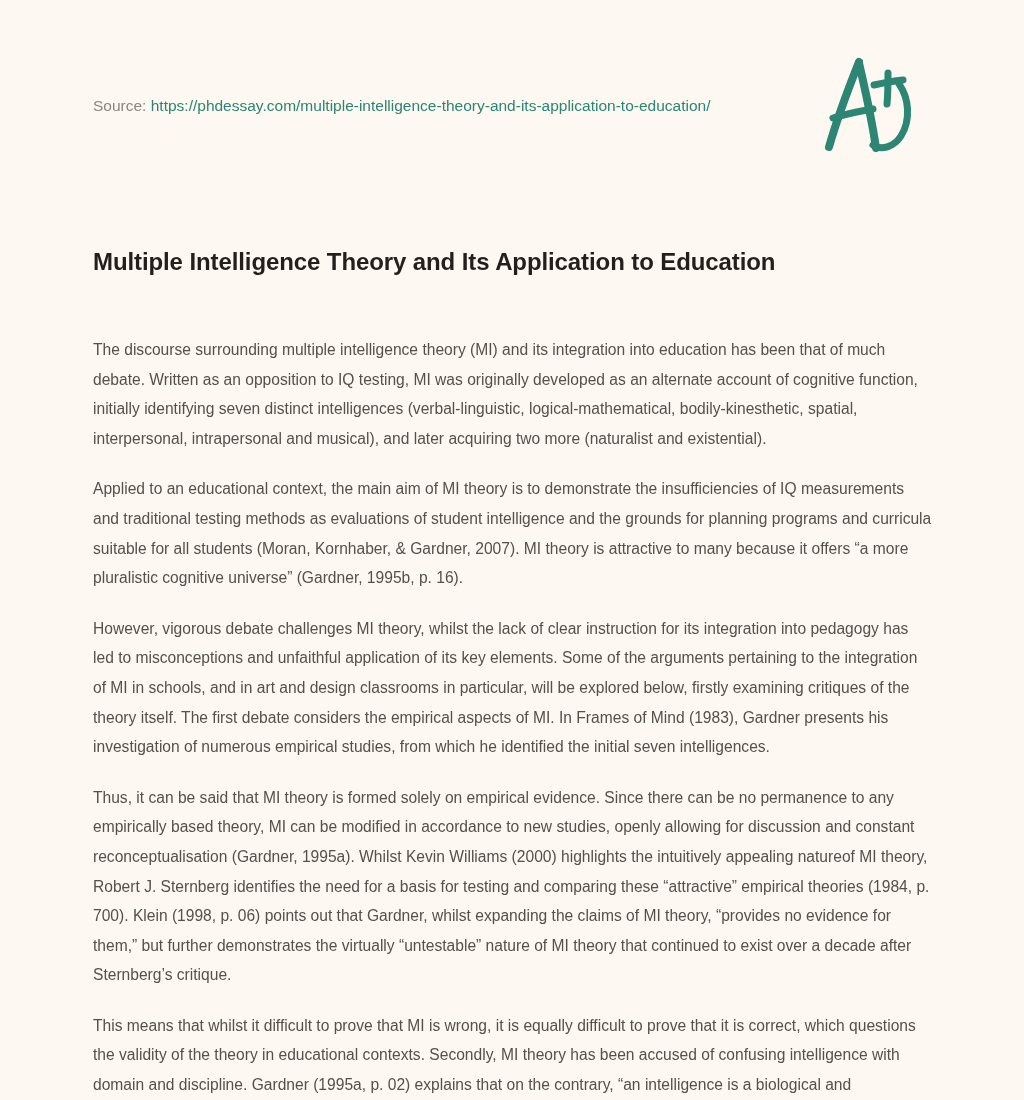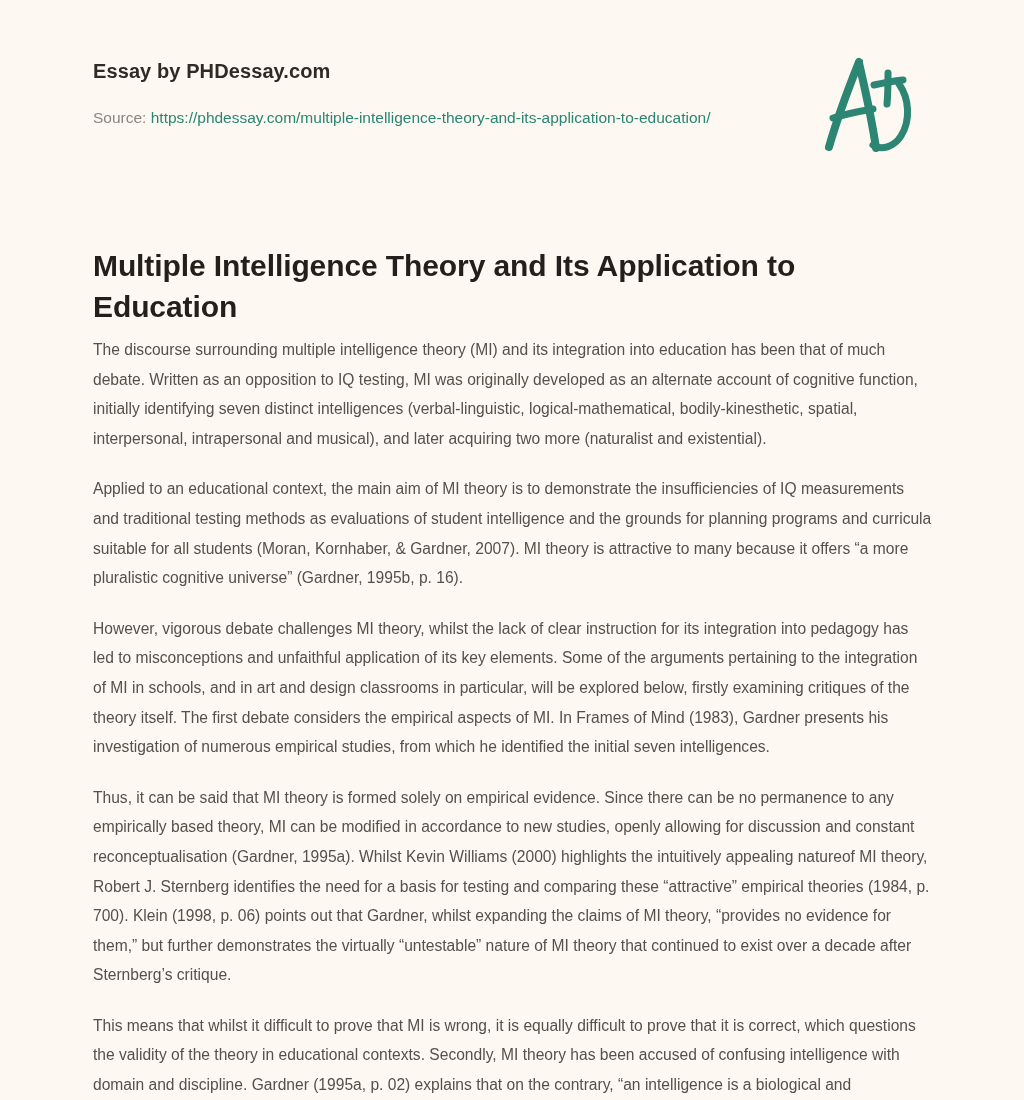--- a/index.html
+++ b/index.html
@@ -35,21 +35,21 @@
   .brand-line {
     font-size: 20px;
     font-weight: bold;
     color: #2f2a26;
     letter-spacing: 0.1px;
     line-height: 26px;
     white-space: nowrap;
   }
 
   .source-line {
-    margin-top: 19px;
+    margin-top: 33px;
     font-size: 15.5px;
     line-height: 29px;
     width: 620px;
   }
 
   .source-label {
     color: #8b8480;
   }
 
   .source-url {
@@ -71,21 +71,21 @@
     width: 104px;
     height: 110px;
   }
 
   
   .doc-title {
     position: absolute;
     left: 93px;
     top: 225px;
     width: 740px;
-    font-size: 30px;
+    font-size: 24px;
     line-height: 41px;
     font-weight: bold;
     color: #241f1c;
     letter-spacing: -0.1px;
   }
 
   
   .article {
     position: absolute;
     left: 93px;
@@ -103,21 +103,20 @@
   .article p:last-child {
     margin-bottom: 0;
   }
 </style>
 </head>
 <body>
 
 <div class="page">
 
   <div class="header">
-    <div class="brand-line">Essay by PHDessay.com</div>
 
     <div class="source-line">
       <span class="source-label">Source:</span>
       <a class="source-url" href="#">https://phdessay.com/multiple-intelligence-theory-and-its-application-to-education/</a>
     </div>
   </div>
 
   <div class="logo">
     <svg viewBox="0 0 104 110" xmlns="http://www.w3.org/2000/svg" aria-hidden="true">
       <g fill="none" stroke="#2d8573" stroke-linecap="round" stroke-linejoin="round">

